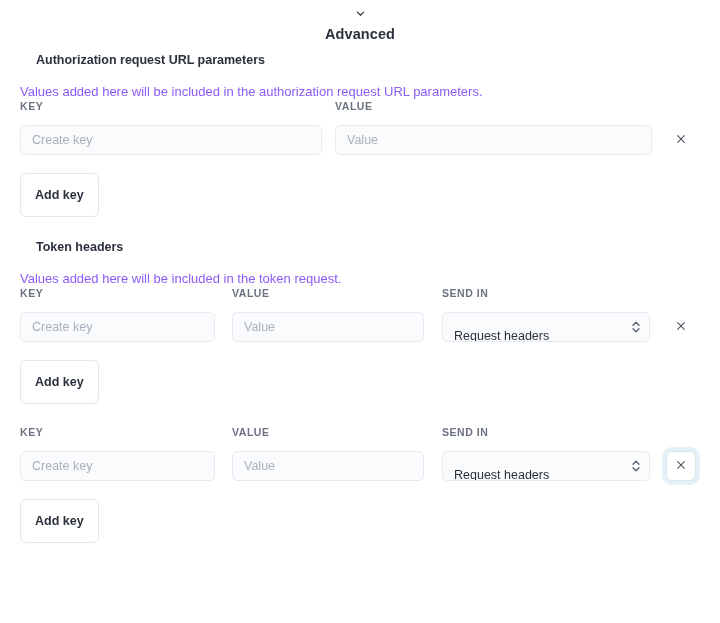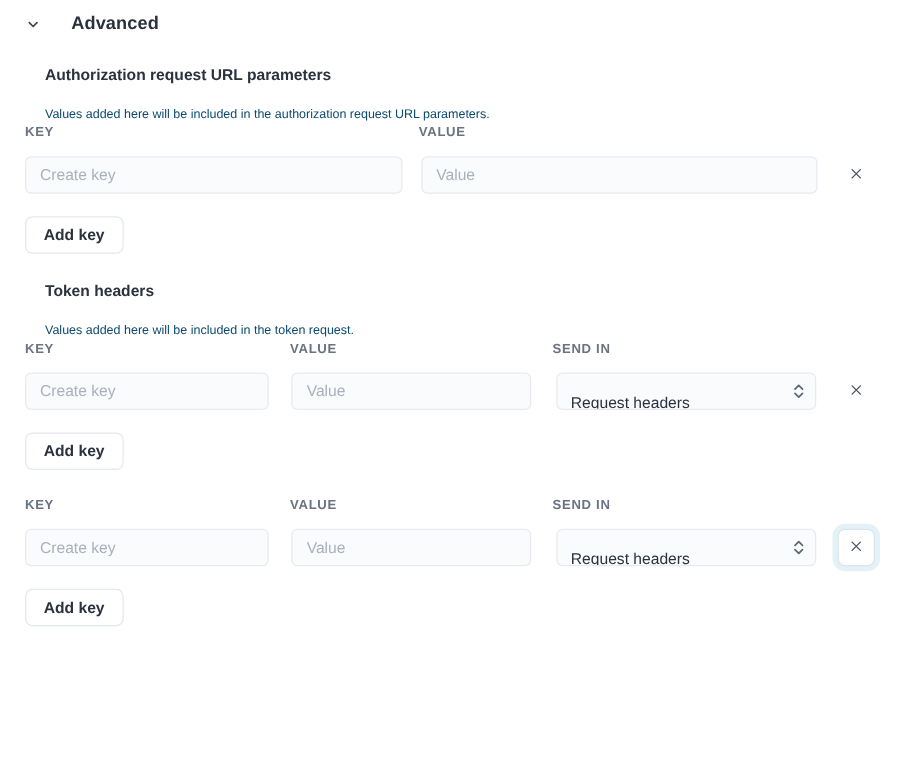--- a/index.html
+++ b/index.html
@@ -18,25 +18,26 @@
   .panel {
     padding: 0 20px;
     box-sizing: border-box;
     width: 720px;
   }
 
   
   .advanced-header {
     display: flex;
     align-items: center;
-    gap: 25px;
+    gap: 7px;
     padding-top: 8px;
     height: 22px;
     cursor: pointer;
     user-select: none;
+    flex-direction: column;
   }
   .chevron-icon {
     display: inline-flex;
     align-items: center;
     justify-content: center;
     width: 12px;
     height: 12px;
     color: #3c4352;
   }
   .advanced-title {
@@ -51,26 +52,25 @@
     margin-top: 22px;
   }
   .section-title {
     font-size: 12.5px;
     font-weight: 700;
     color: #2b313d;
     line-height: 16px;
     margin: 16px;
   }
   .section-desc {
-    font-size: 10px;
+    font-size: 13px;
     font-weight: 400;
-    color: #0c4a6e;
+    color: #8b5cf6;
     line-height: 16px;
     margin-top: 8px;
-    margin-left: 16px;
   }
 
   
   .col-headers {
     display: flex;
     height: 12px;
   }
   .col-label {
     font-size: 10.5px;
     font-weight: 700;
@@ -79,21 +79,20 @@
     text-transform: uppercase;
     line-height: 12px;
   }
 
   
   .field-row {
     display: flex;
     align-items: center;
     margin-top: 9px;
     height: 38px;
-    justify-content: space-between;
   }
 
   .text-input {
     height: 30px;
     box-sizing: border-box;
     border: 1px solid #e7eaf0;
     border-radius: 5px;
     background: #fafbfc;
     font-family: "Liberation Sans", sans-serif;
     font-size: 12.5px;
@@ -159,21 +158,21 @@
   }
   .remove-btn.focused {
     background: #ffffff;
     border: 1px solid #d7e7ee;
     box-shadow: 0 0 0 4px #e4f1f6;
   }
 
   
   .add-key-btn {
     margin-top: 14px;
-    height: 30px;
+    height: 44px;
     padding: 0 14px;
     border: 1px solid #e3e7ee;
     border-radius: 6px;
     background: #ffffff;
     font-family: "Liberation Sans", sans-serif;
     font-size: 12.5px;
     font-weight: 700;
     color: #2b313d;
     cursor: pointer;
     display: inline-flex;

